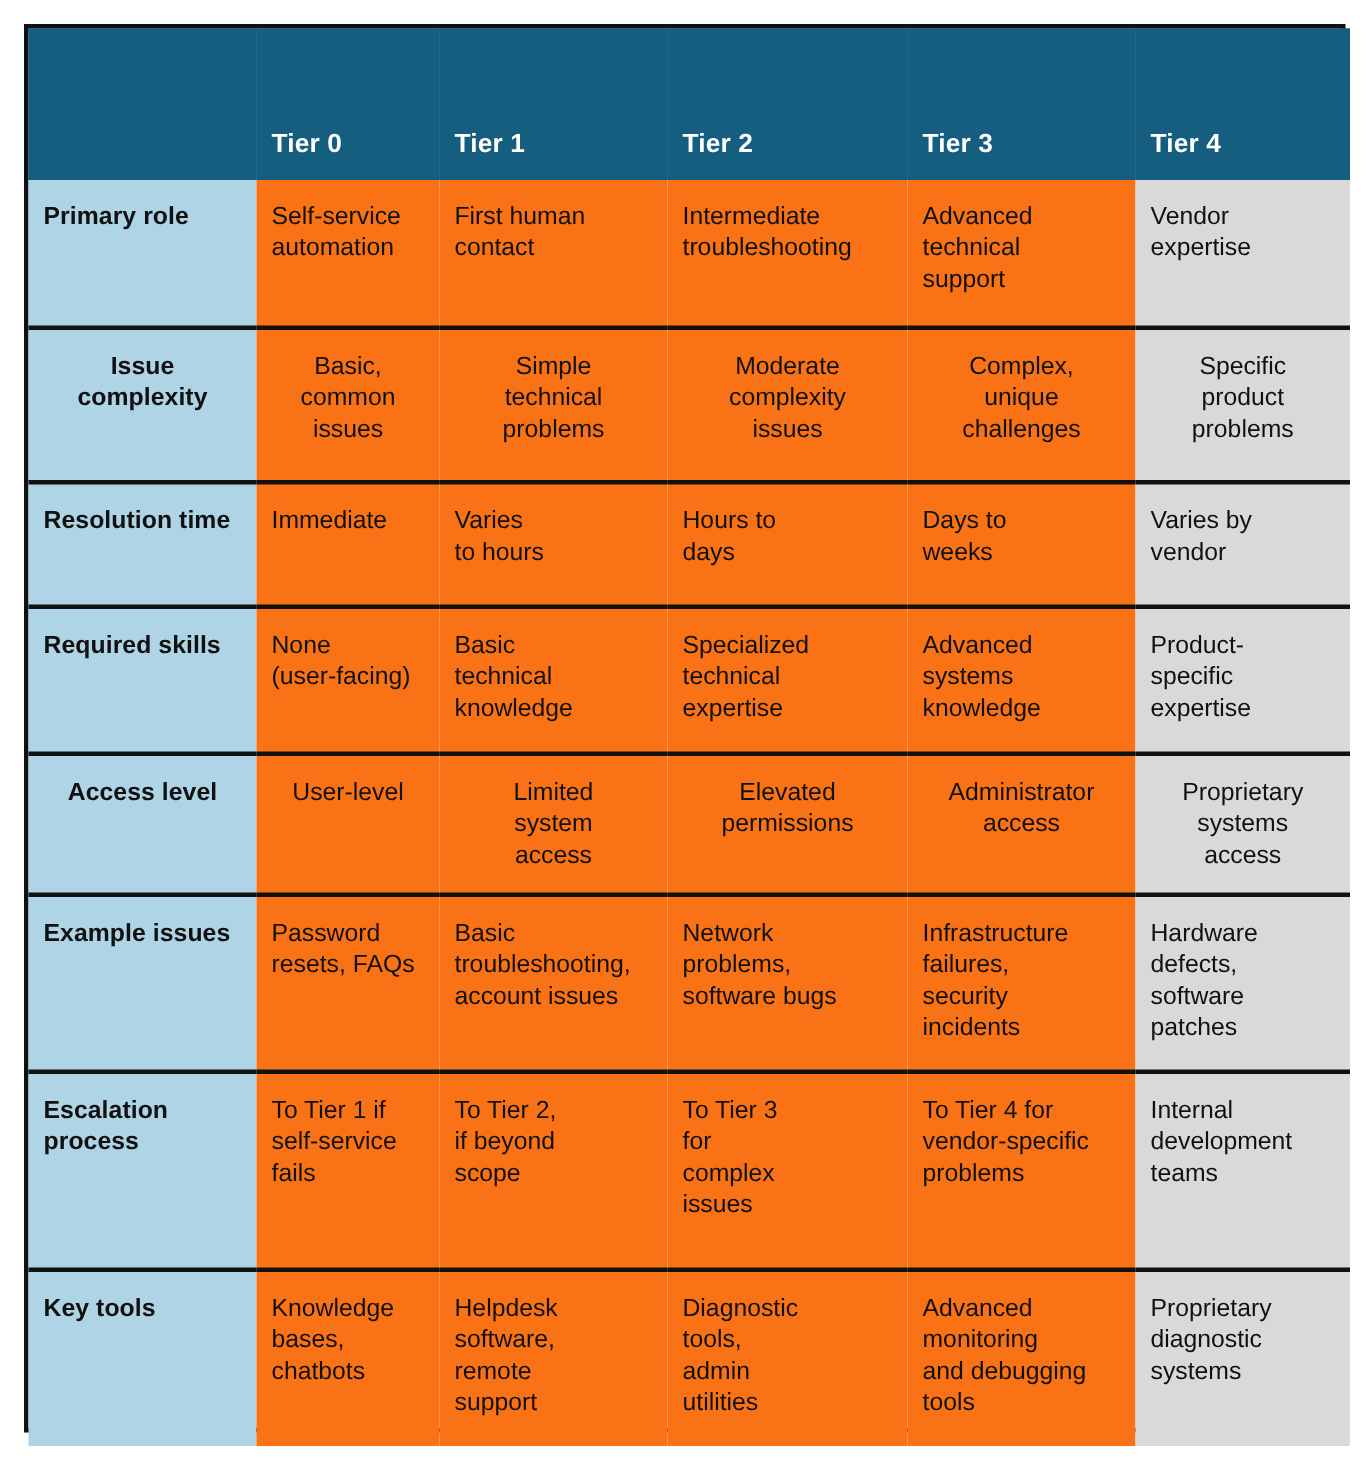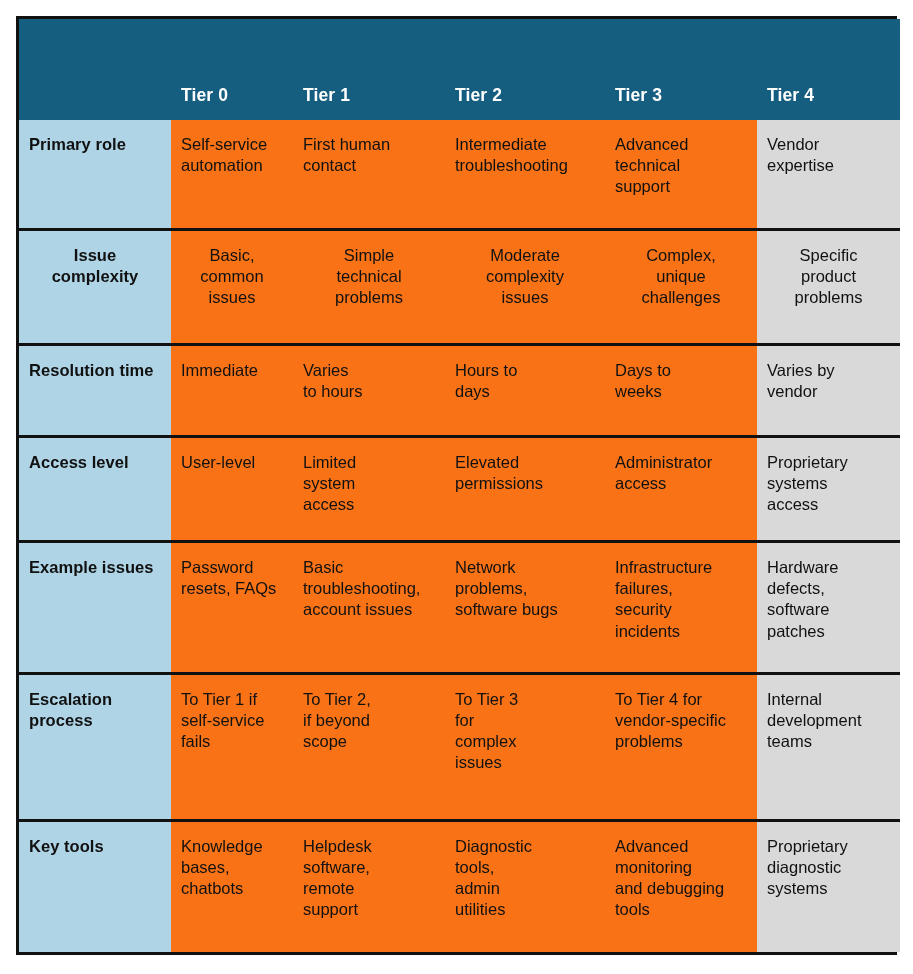--- a/index.html
+++ b/index.html
@@ -93,21 +93,21 @@
 
   tbody td.tier4-cell {
     background: #D9D9D9;
   }
 
   
   tr[data-row="0"] { height: 98px;  }
   tr[data-row="1"] { height: 103px; text-align: center; }
   tr[data-row="2"] { height: 83px;  }
   tr[data-row="3"] { height: 98px;  }
-  tr[data-row="4"] { height: 86px;  }
+  tr[data-row="4"] { height: 86px; text-align: center;  }
   tr[data-row="5"] { height: 118px; margin-left: 25px; }
   tr[data-row="6"] { height: 132px; }
   tr[data-row="7"] { height: 118px; }
 </style>
 </head>
 <body>
 
 <div id="table-wrap">
   <table class="tier-table">
     <colgroup>
@@ -167,20 +167,37 @@
         <td class="row-label">Resolution time</td>
         <td>Immediate</td>
         <td>Varies
 to hours</td>
         <td>Hours to
 days</td>
         <td>Days to
 weeks</td>
         <td class="tier4-cell">Varies by
 vendor</td>
+      </tr>
+      <tr data-row="3">
+        <td class="row-label">Required skills</td>
+        <td>None
+(user-facing)</td>
+        <td>Basic
+technical
+knowledge</td>
+        <td>Specialized
+technical
+expertise</td>
+        <td>Advanced
+systems
+knowledge</td>
+        <td class="tier4-cell">Product-
+specific
+expertise</td>
       </tr>
       <tr data-row="4">
         <td class="row-label">Access level</td>
         <td>User-level</td>
         <td>Limited
 system
 access</td>
         <td>Elevated
 permissions</td>
         <td>Administrator

